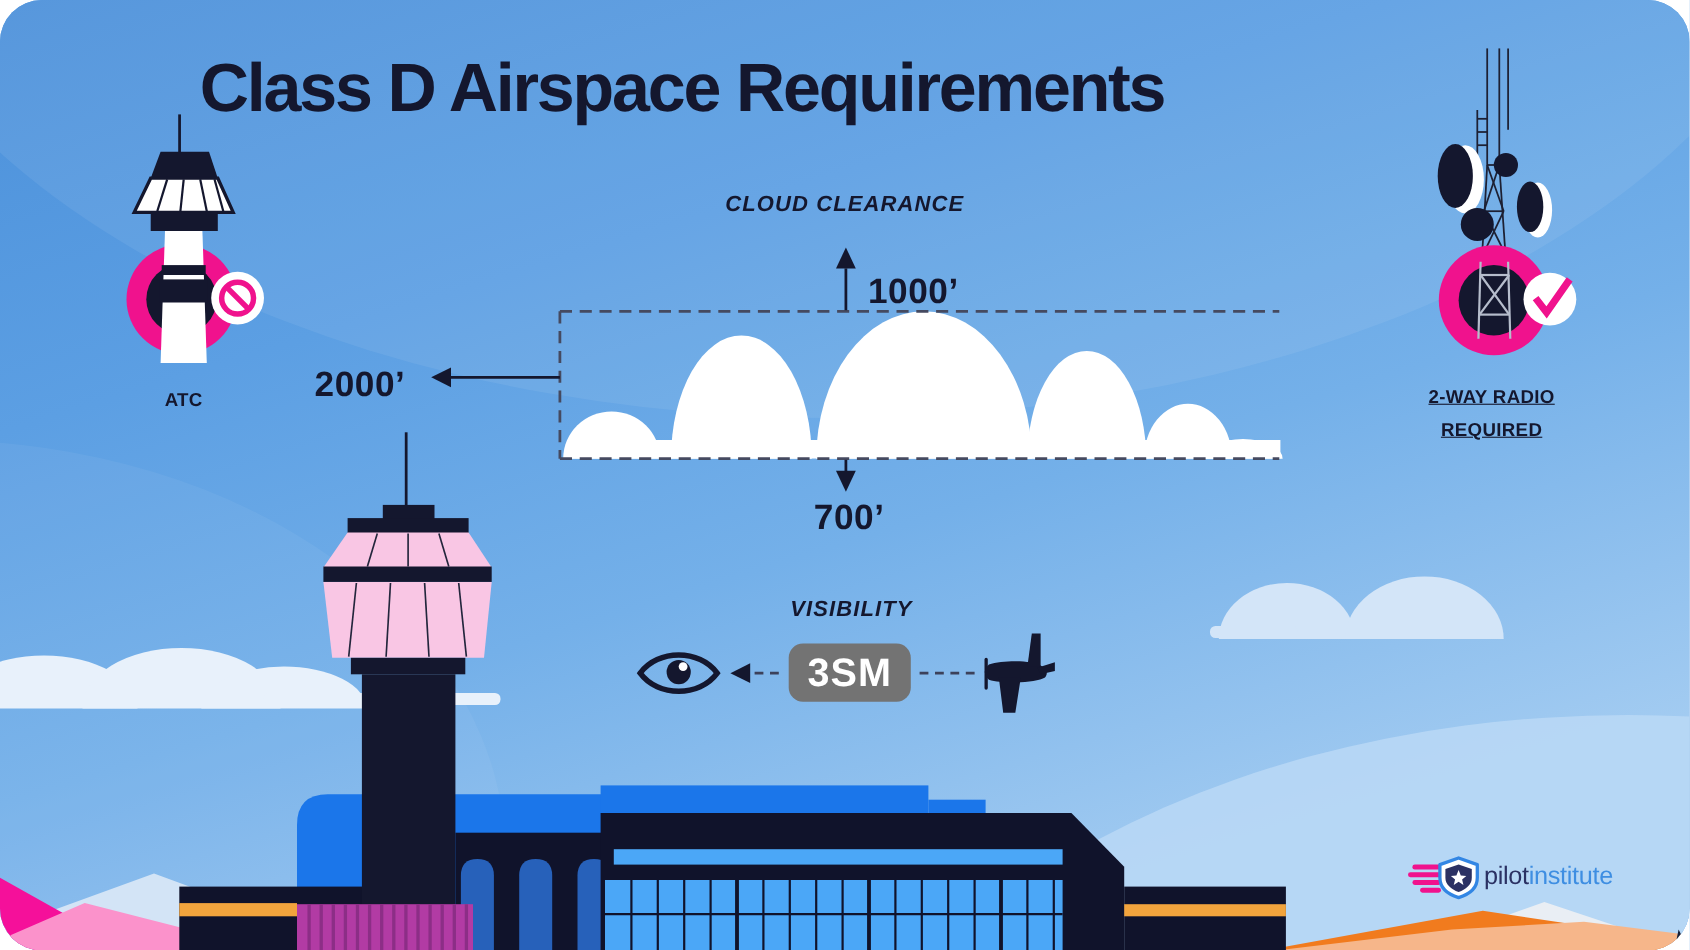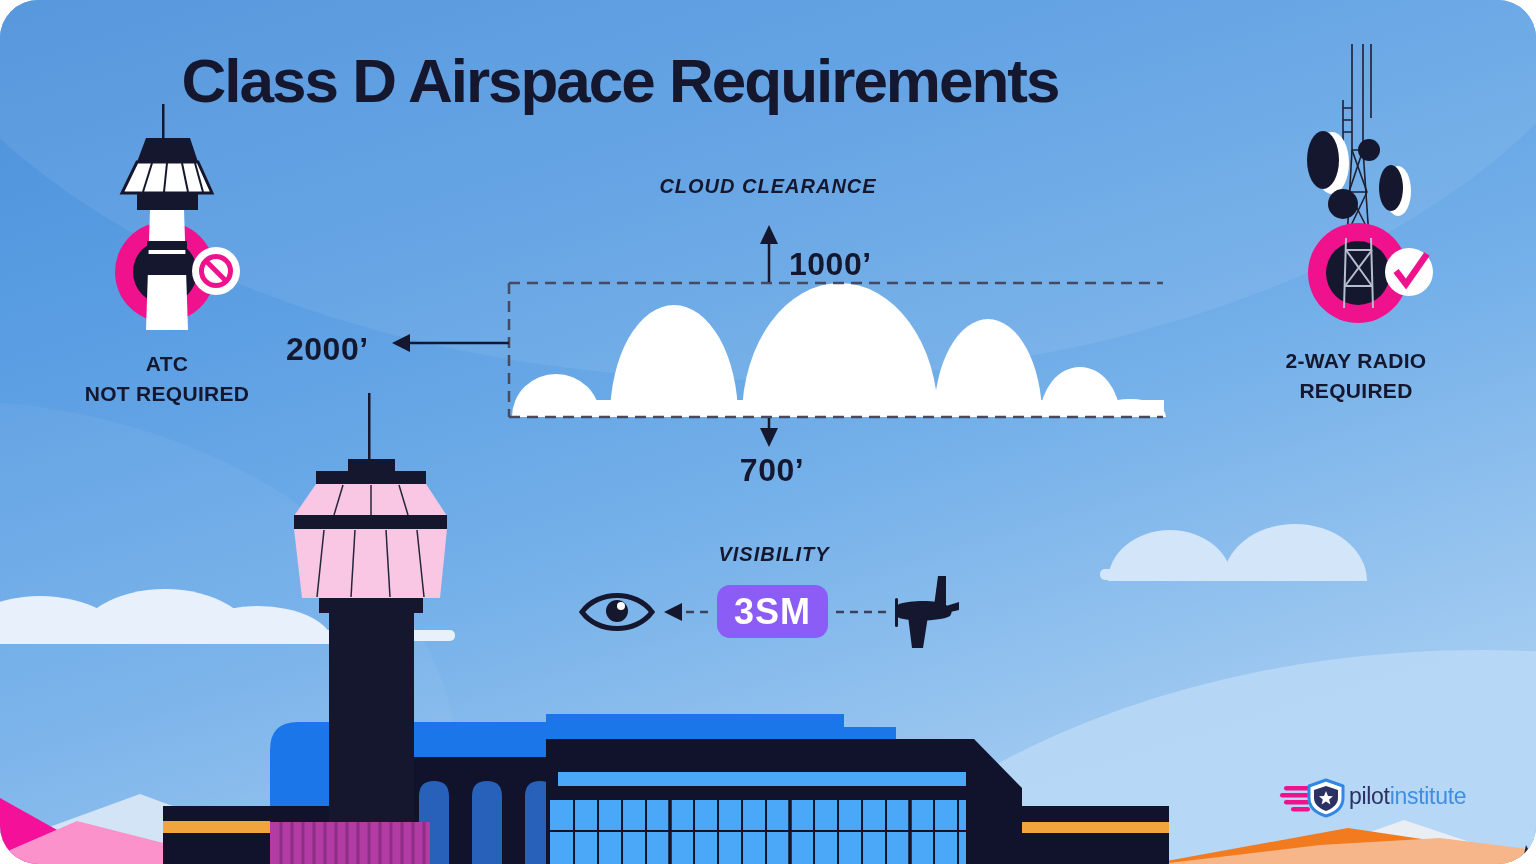--- a/index.html
+++ b/index.html
@@ -7,24 +7,24 @@
     position:relative;width:1536px;height:864px;margin:0 auto;
     border-radius:38px;overflow:hidden;
     font-family:"Liberation Sans",sans-serif;
     background:#5c9fe3;
   }
   #art{position:absolute;left:0;top:0;width:1536px;height:864px;display:block;}
   .txt{position:absolute;color:#14172e;font-weight:bold;}
   .title{left:0;top:46px;width:1240px;text-align:center;font-size:62px;letter-spacing:-2px;line-height:70px;}
   .section-label{font-size:20px;letter-spacing:1px;text-align:center;font-style:italic;}
   .num{font-size:32px;letter-spacing:0.5px;}
-  .stack{text-align:center;line-height:30px;font-size:21px;letter-spacing:0.3px;}
+  .stack{text-align:center;line-height:30px;font-size:17px;letter-spacing:0.3px;}
   .badge{
     position:absolute;left:717px;top:585px;width:111px;height:53px;
-    background:#8b5cf6;border-radius:13px;color:#ffffff;
+    background:#737373;border-radius:13px;color:#ffffff;
     display:flex;align-items:center;justify-content:center;
     font-size:36px;font-weight:bold;letter-spacing:1px;
   }
   .logo-text{position:absolute;left:1349px;top:783px;font-size:23px;font-weight:normal;letter-spacing:-0.3px;}
   .logo-first{color:#2b3163;}
   .logo-second{color:#3e8ee2;}
 </style>
 </head>
 <body>
 
@@ -296,24 +296,23 @@
 <div class="txt num" style="left:722px;top:452px;width:100px;text-align:center;">700’</div>
 <div class="txt num" style="left:286px;top:331px;width:100px;text-align:left;">2000’</div>
 
 <div class="txt section-label" style="left:649px;top:543px;width:250px;">VISIBILITY</div>
 <div class="badge">
   <span>3SM</span>
 </div>
 
 <div class="txt stack" style="left:17px;top:349px;width:300px;">
   <div>ATC</div>
-  <div>NOT REQUIRED</div>
-</div>
-
-<div class="txt stack" style="left:1206px;top:346px;width:300px;">
+</div>
+
+<div class="txt stack" style="left:1206px;top:346px;width:300px;text-decoration:underline;">
   <div>2-WAY RADIO</div>
   <div>REQUIRED</div>
 </div>
 
 <div class="logo-text">
   <span class="logo-first">pilot</span><span class="logo-second">institute</span>
 </div>
 
 </div>
 

